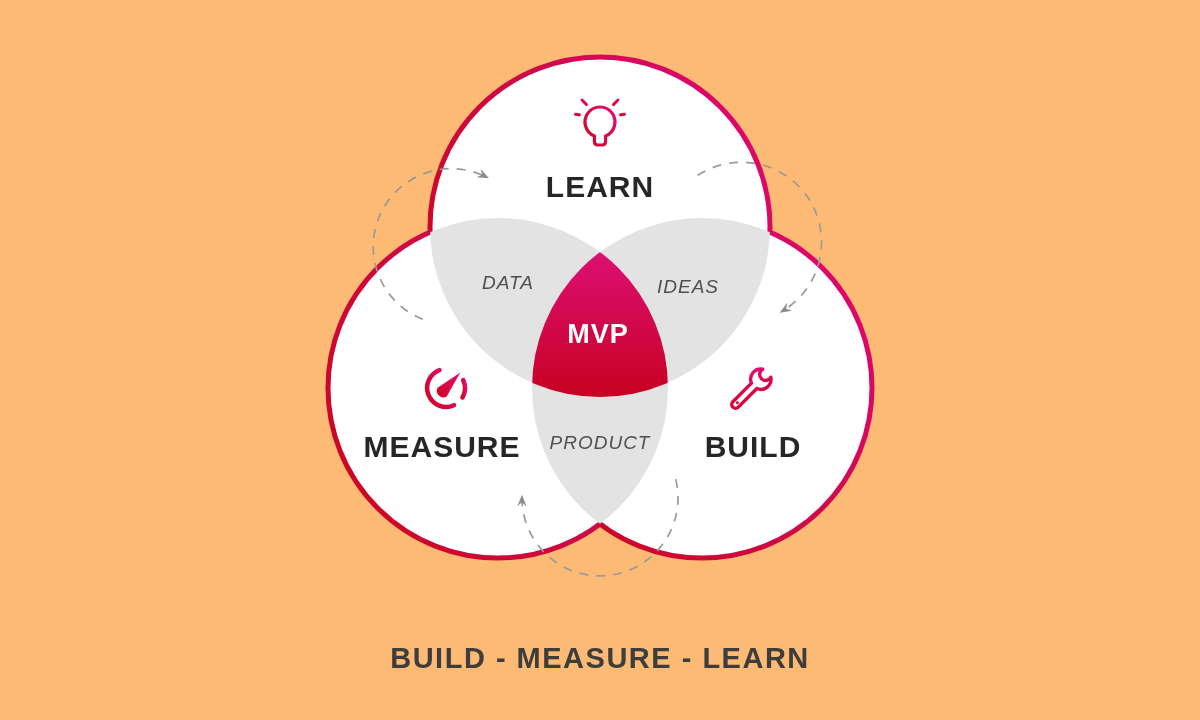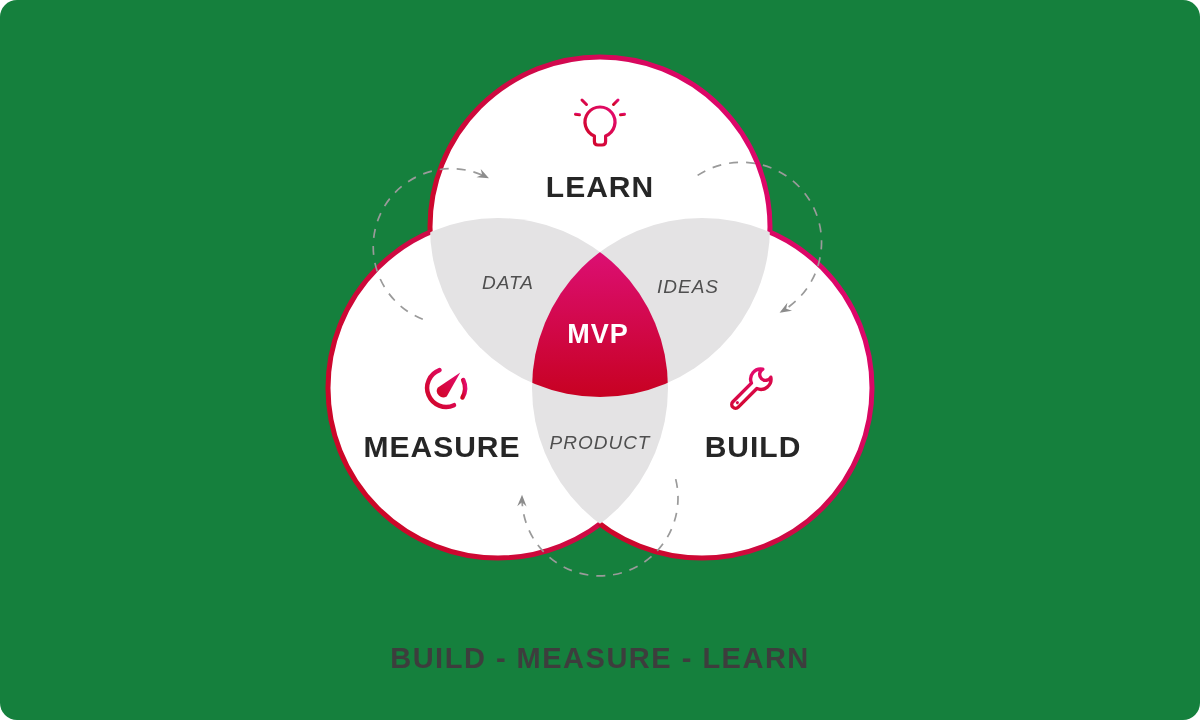--- a/index.html
+++ b/index.html
@@ -1,23 +1,22 @@
 <!DOCTYPE html>
 <html><head>
 <meta charset="utf-8">
 <style>
   html, body { margin: 0; padding: 0; background: #ffffff; }
   .stage {
     position: relative;
     width: 1200px;
     height: 720px;
-    background: #15803d;
+    background: #fdba74;
     overflow: hidden;
     font-family: "Liberation Sans", sans-serif;
-    border-radius: 17px;
   }
   svg { display: block; }
   text { font-family: "Liberation Sans", sans-serif; }
   .heading  { font-weight: bold; font-size: 30px; fill: #262626; letter-spacing: 1px; }
   .sublabel { font-style: italic; font-size: 19px; fill: #4f4f4f; letter-spacing: 1px; }
   .mvp-label { font-weight: bold; font-size: 27px; fill: #ffffff; letter-spacing: 1px; }
   .caption  { font-weight: bold; font-size: 29px; fill: #3d3d3d; letter-spacing: 1.5px; }
   .ring { fill: none; stroke-width: 5; }
   .dashed-arc { fill: none; stroke: #9a9a9a; stroke-width: 1.7; stroke-dasharray: 9 8; }
   .icon-stroke { fill: none; stroke-linecap: round; stroke-linejoin: round; }

